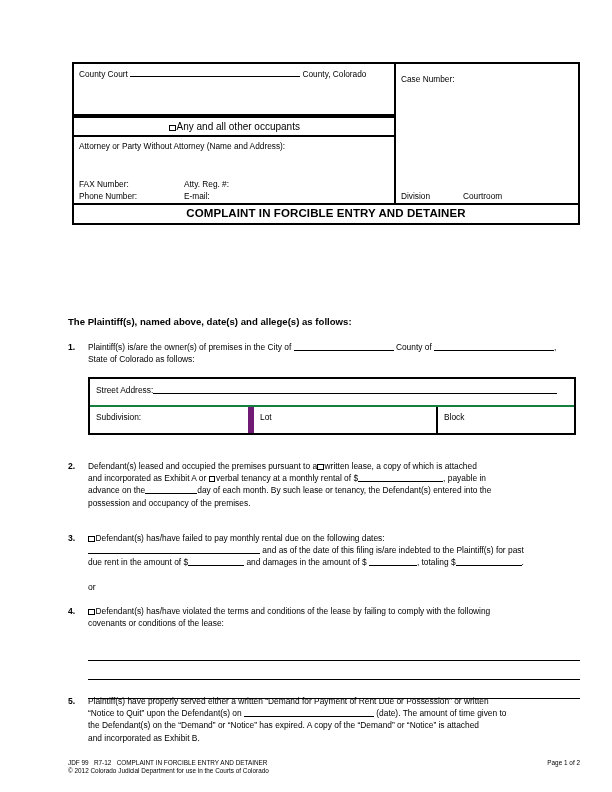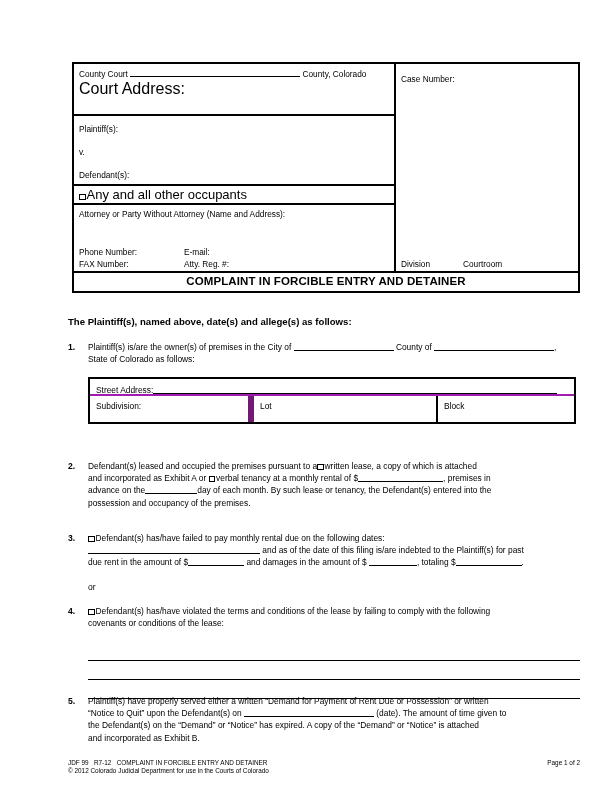--- a/index.html
+++ b/index.html
@@ -73,23 +73,24 @@
     padding: 7px 4px 0 5px;
     font-size: 8.3px;
     line-height: 12px;
   }
   .party-line { margin-bottom: 11px; }
 
   .occupants-row {
     border-top: 2px solid #000;
     box-sizing: border-box;
     padding: 3px 4px 3px 5px;
-    font-size: 13px;
+    font-size: 10px;
     line-height: 12px;
     height: 19px;
+    text-align: center;
   }
 
   .attorney-block {
     border-top: 2px solid #000;
     box-sizing: border-box;
     padding: 3px 4px 5px 5px;
     font-size: 8.3px;
     line-height: 12px;
     height: 68px;
     position: relative;
@@ -200,23 +201,23 @@
   
   .prop-table {
     position: absolute;
     left: 88px;
     top: 377px;
     width: 488px;
     border: 2px solid #000;
     box-sizing: border-box;
   }
   .prop-street {
-    height: 17px;
-    box-sizing: border-box;
-    border-bottom: 2px solid #a21caf;
+    height: 28px;
+    box-sizing: border-box;
+    border-bottom: 2px solid #15803d;
     padding: 5px 6px 0 6px;
     font-size: 8.4px;
     line-height: 12px;
     white-space: nowrap;
   }
   .prop-row2 {
     display: flex;
     height: 26px;
   }
   .prop-row2 > div {
@@ -275,43 +276,37 @@
     <div class="caption-cols">
 
       <div class="cap-left">
 
         <div class="court-addr-block">
           <div class="court-name-row">
             <span>County Court</span>
             <span class="fill" style="width:170px"></span>
             <span>County, Colorado</span>
           </div>
-          <div>Court Address:</div>
         </div>
 
-        <div class="party-block">
-          <div class="party-line">Plaintiff(s):</div>
-          <div class="party-line">v.</div>
-          <div>Defendant(s):</div>
-        </div>
 
         <div class="occupants-row">
           <span class="cbx"></span><span>Any and all other occupants</span>
         </div>
 
         <div class="attorney-block">
           <div>Attorney or Party Without Attorney (Name and Address):</div>
           <div class="atty-contact">
             <div class="row">
+              <span class="lbl-a">FAX Number:</span>
+              <span>Atty. Reg. #:</span>
+            </div>
+            <div class="row">
               <span class="lbl-a">Phone Number:</span>
               <span>E-mail:</span>
-            </div>
-            <div class="row">
-              <span class="lbl-a">FAX Number:</span>
-              <span>Atty. Reg. #:</span>
             </div>
           </div>
         </div>
 
       </div>
 
       <div class="cap-right">
 
 
         <div class="case-cell">
@@ -357,21 +352,21 @@
       <div class="pc3">
         <span>Block</span>
       </div>
     </div>
   </div>
 
   <div class="item" style="top:460px">
     <span class="num">2.</span>
     <span class="txt">
       <span>Defendant(s)  leased  and  occupied  the  premises  pursuant  to  a</span><span class="cbx"></span><span>written  lease,  a  copy  of  which  is  attached</span><br>
-      <span>and   incorporated   as   Exhibit  A   or</span>&nbsp;<span class="cbx"></span><span>verbal   tenancy   at   a   monthly   rental   of  $</span><span class="u" style="width:85px"></span><span>, premises  in</span><br>
+      <span>and   incorporated   as   Exhibit  A   or</span>&nbsp;<span class="cbx"></span><span>verbal   tenancy   at   a   monthly   rental   of  $</span><span class="u" style="width:85px"></span><span>, payable  in</span><br>
       <span>advance  on  the</span><span class="u" style="width:52px"></span><span>day  of  each  month.   By  such  lease  or  tenancy,  the  Defendant(s)  entered into  the</span><br>
       <span>possession and occupancy of the premises.</span>
     </span>
   </div>
 
   <div class="item" style="top:532px">
     <span class="num">3.</span>
     <span class="txt">
       <span class="cbx"></span><span>Defendant(s)      has/have      failed      to      pay      monthly      rental      due      on      the      following      dates:</span><br>
       <span class="u" style="width:172px"></span>&nbsp;<span>and as of the date of this filing is/are indebted to the Plaintiff(s) for past</span><br>

